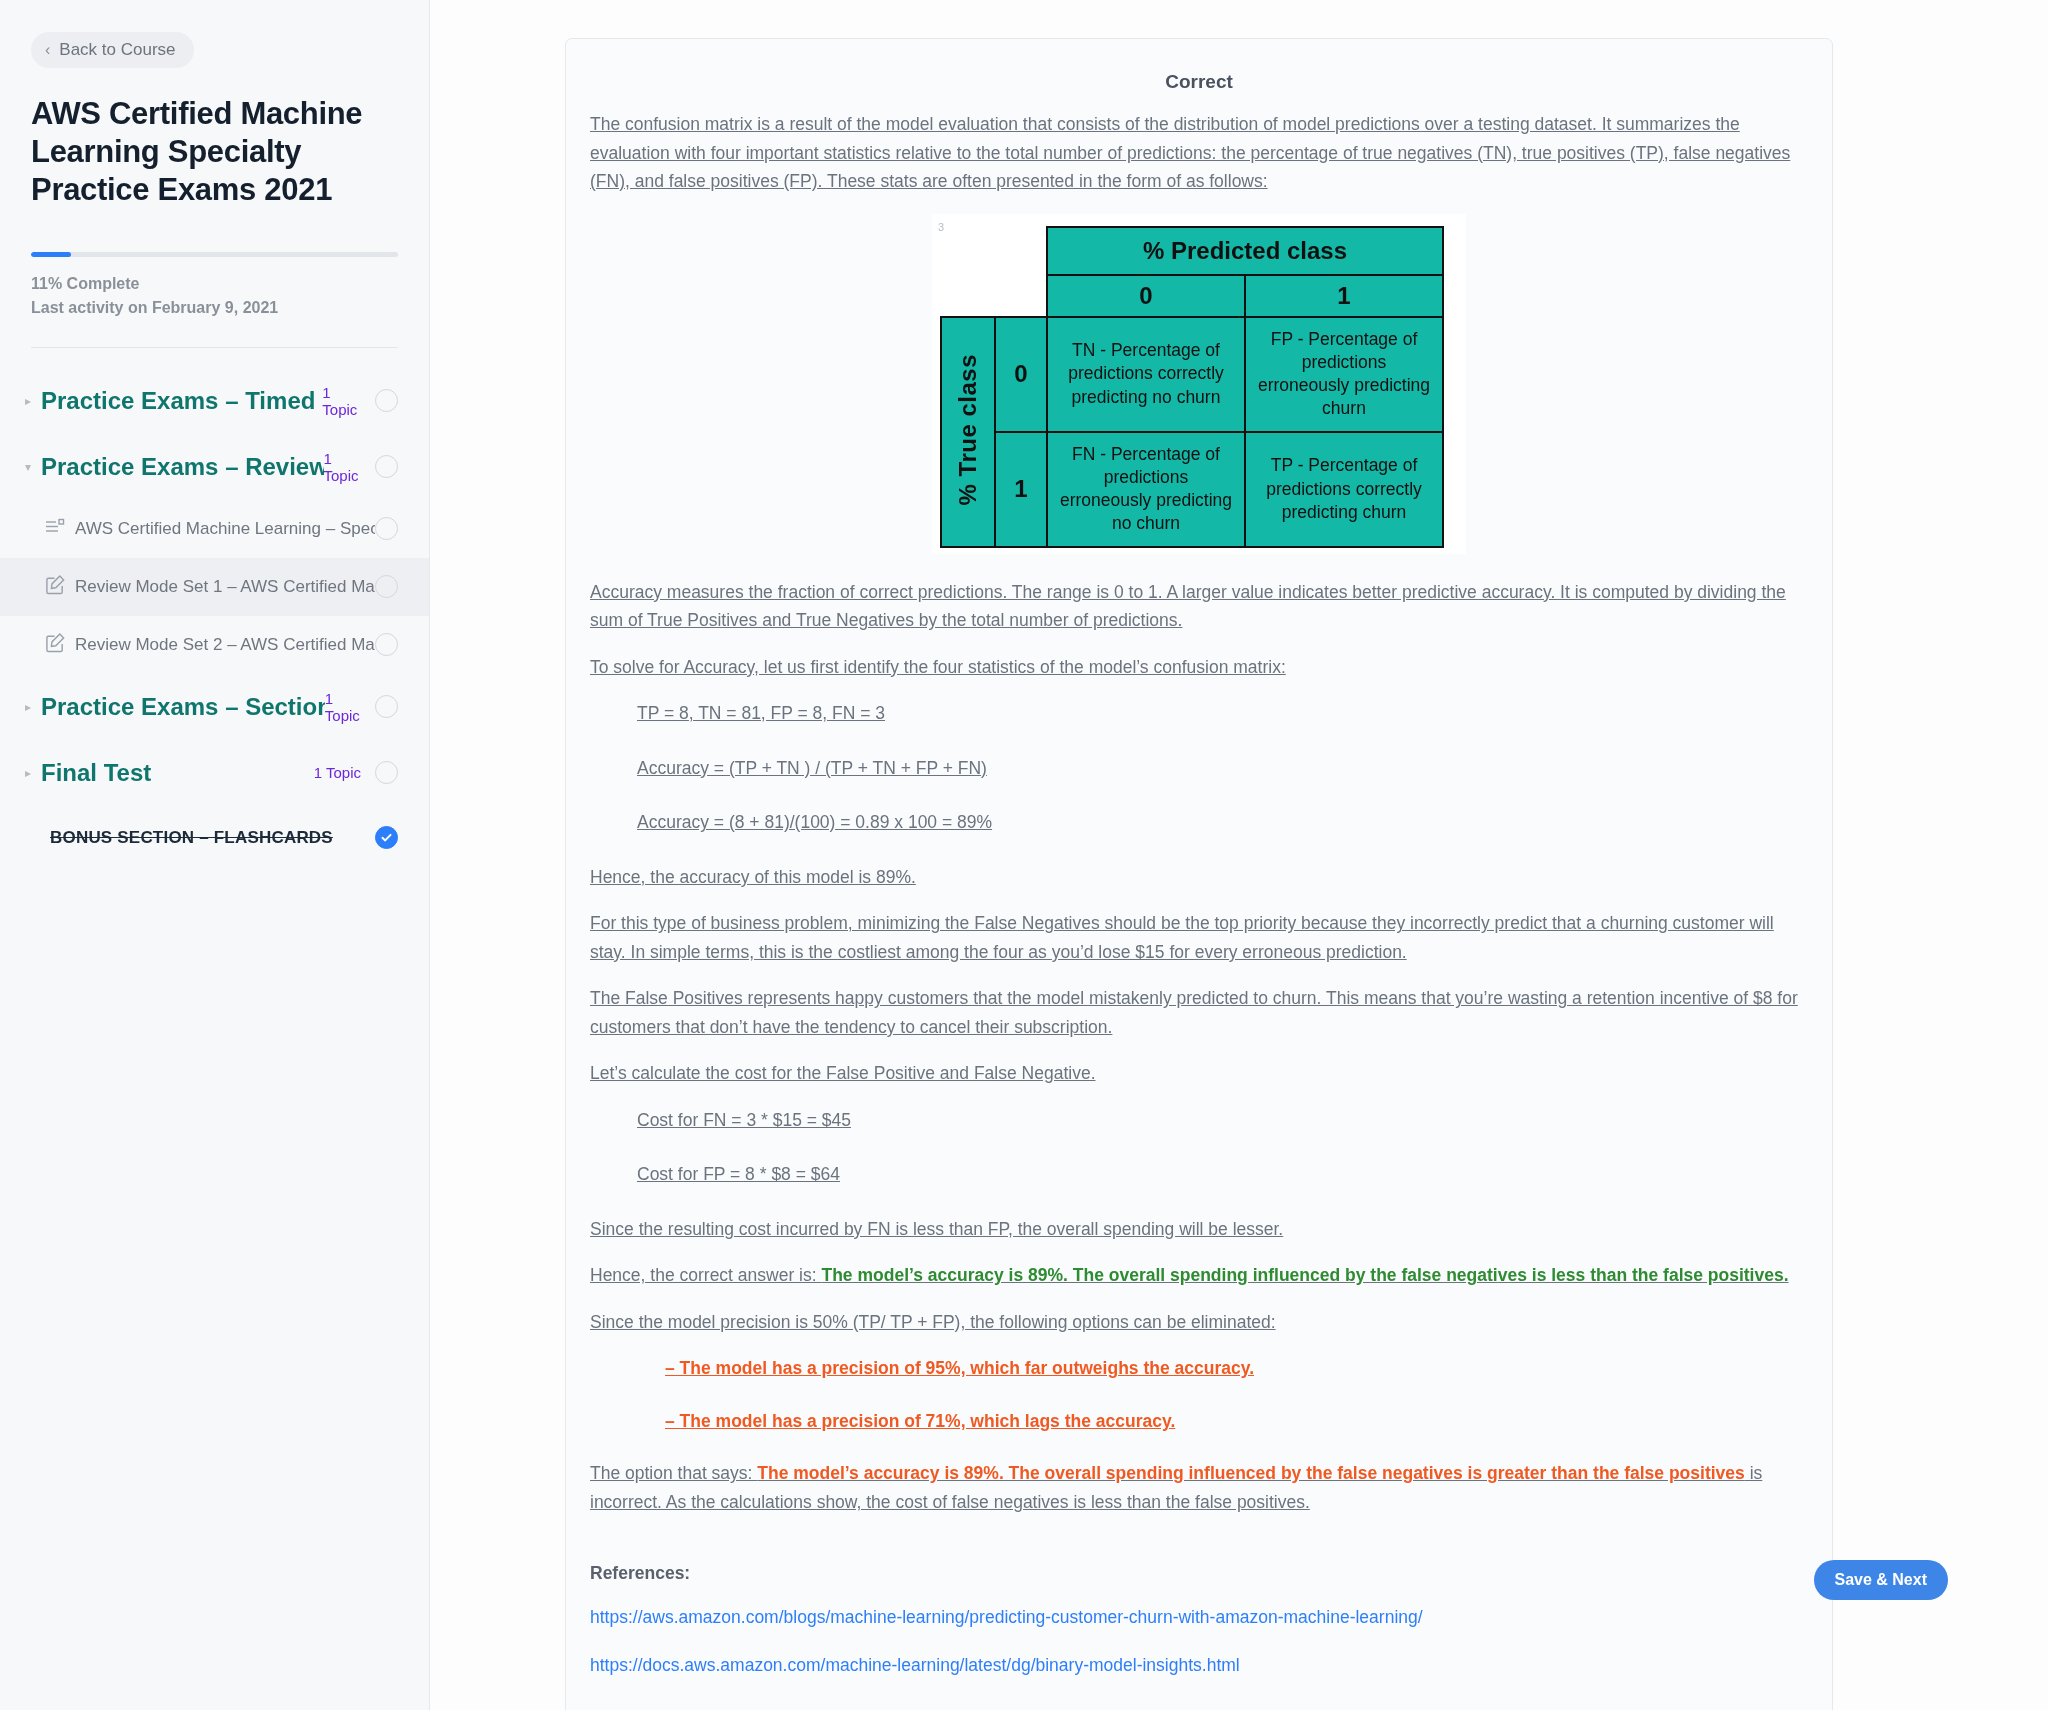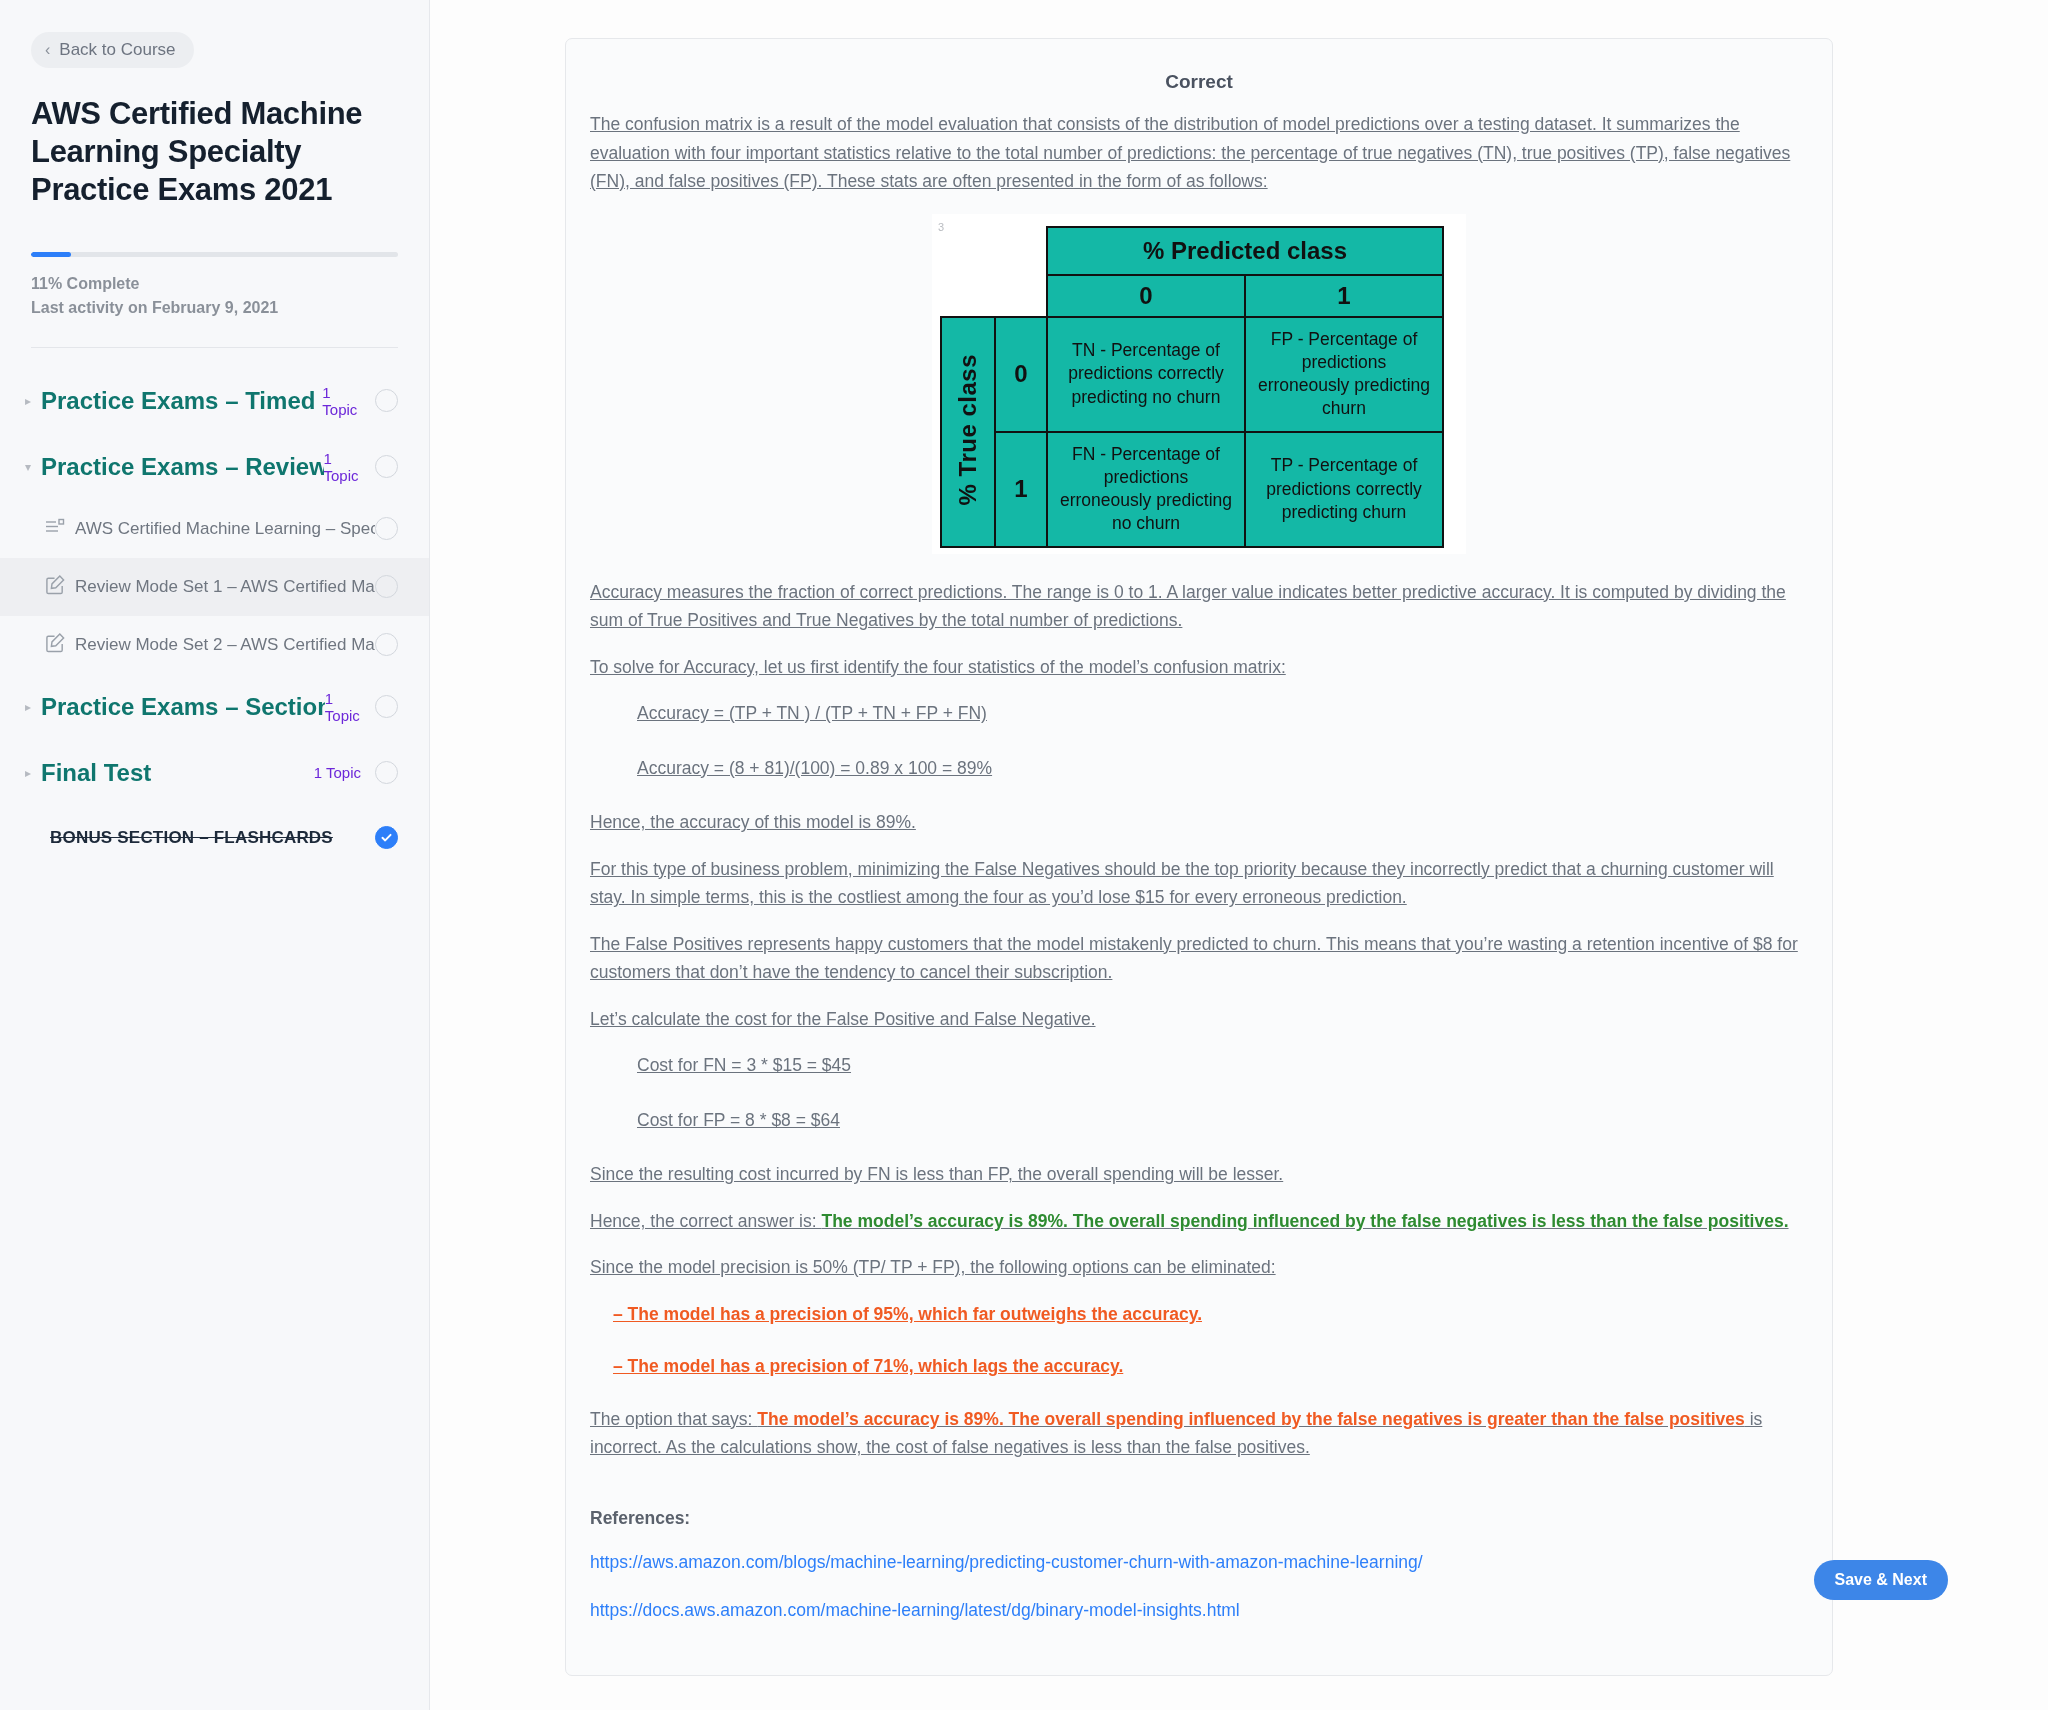--- a/index.html
+++ b/index.html
@@ -115,21 +115,21 @@
   }
   .p {
     font-size: 17.5px; line-height: 1.63; color: #6b737e;
     margin: 0 0 18px 0;
     text-decoration: underline;
   }
   .p.indent { margin-left: 47px; margin-bottom: 26px; }
   .p.tight { margin-bottom: 18px; }
   .green { color: #2e8b31; font-weight: 700; }
   .orange { color: #f05a22; font-weight: 700; }
-  .p.orange-line { color: #f05a22; font-weight: 700; margin-left: 23px; margin-bottom: 24px; }
+  .p.orange-line { color: #f05a22; font-weight: 700; margin-left: 75px; margin-bottom: 24px; }
   .refs-title { font-size: 17.5px; font-weight: 700; color: #5a616c; margin: 46px 0 20px 0; }
   .ref-link {
     display: block; font-size: 17.5px; color: #2d7ff9;
     text-decoration: none; margin-bottom: 22px; line-height: 1.5;
   }
 
   
   .fig-wrap {
     position: relative; width: 100%;
     display: flex; justify-content: center;
@@ -320,20 +320,21 @@
               <td class="cell">TP - Percentage of predictions correctly predicting churn</td>
             </tr>
           </tbody>
             </table>
         </div>
       </div>
 
       <p class="p">Accuracy measures the fraction of correct predictions. The range is 0 to 1. A larger value indicates better predictive accuracy. It is computed by dividing the sum of True Positives and True Negatives by the total number of predictions.</p>
       <p class="p tight">To solve for Accuracy, let us first identify the four statistics of the model’s confusion matrix:</p>
 
+      <p class="p indent">TP = 8, TN = 81, FP = 8, FN = 3</p>
       <p class="p indent">Accuracy = (TP + TN ) / (TP + TN + FP + FN)</p>
       <p class="p indent">Accuracy = (8 + 81)/(100) = 0.89 x 100 = 89%</p>
 
       <p class="p">Hence, the accuracy of this model is 89%.</p>
       <p class="p">For this type of business problem, minimizing the False Negatives should be the top priority because they incorrectly predict that a churning customer will stay. In simple terms, this is the costliest among the four as you’d lose $15 for every erroneous prediction.</p>
       <p class="p">The False Positives represents happy customers that the model mistakenly predicted to churn. This means that you’re wasting a retention incentive of $8 for customers that don’t have the tendency to cancel their subscription.</p>
       <p class="p tight">Let’s calculate the cost for the False Positive and False Negative.</p>
 
       <p class="p indent">Cost for FN = 3 * $15 = $45</p>
       <p class="p indent">Cost for FP = 8 * $8 = $64</p>

